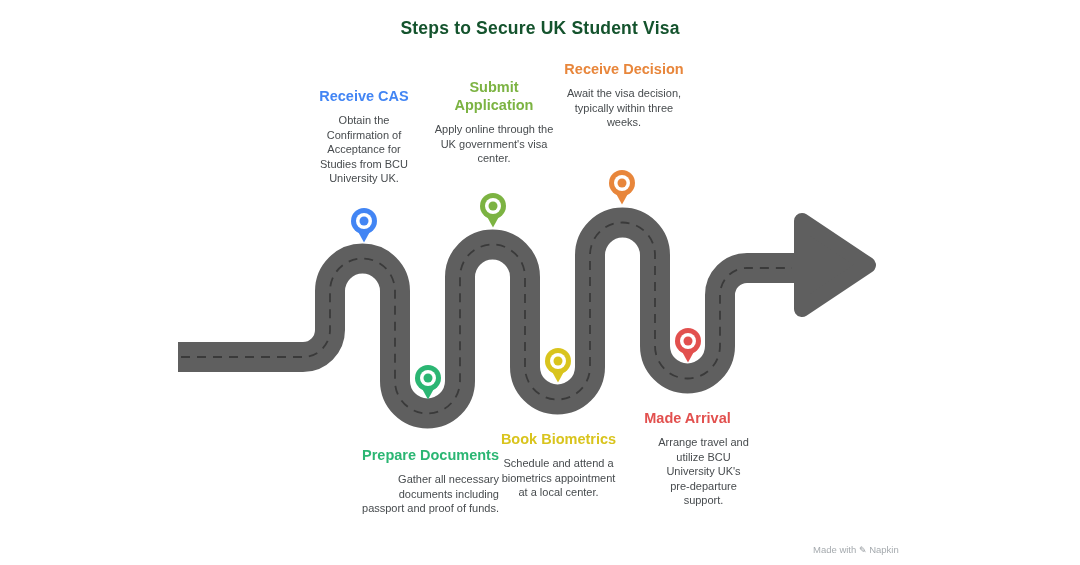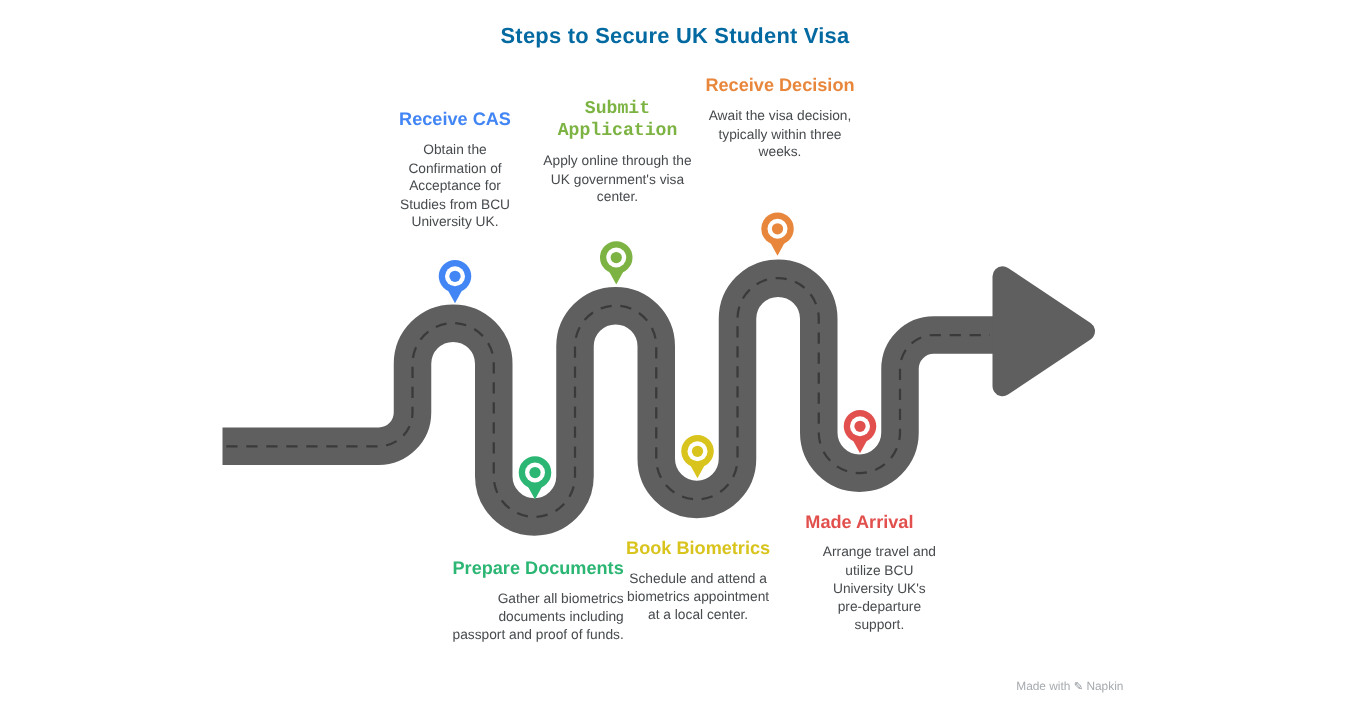--- a/index.html
+++ b/index.html
@@ -2,21 +2,21 @@
 <html><head>
 <meta charset="utf-8">
 <style>
   html,body{margin:0;padding:0;background:#ffffff;}
   .canvas{
     position:relative;width:1080px;height:565px;background:#ffffff;
     overflow:hidden;font-family:"Liberation Sans",sans-serif;
   }
   .page-title{
     position:absolute;top:18px;left:0;width:100%;text-align:center;
-    font-size:17.5px;font-weight:bold;color:#0369a1;letter-spacing:.2px;margin:0;
+    font-size:17.5px;font-weight:bold;color:#14532d;letter-spacing:.2px;margin:0;
   }
   .road-svg{position:absolute;top:0;left:0;}
   .stroke-c{stroke:currentColor;fill:none;}
   .fill-c{fill:currentColor;}
   .arrow-c{fill:currentColor;stroke:currentColor;stroke-linejoin:round;}
   .step{position:absolute;text-align:center;}
   .step-title{font-size:14.5px;font-weight:bold;line-height:1.25;margin:0 0 8px 0;}
   .step-desc{font-size:11px;line-height:1.32;color:#474b4e;margin:0 auto;}
   .s0{left:299px;top:87px;width:130px;}
   .s0 .step-desc{max-width:112px;}
@@ -108,25 +108,25 @@
     </g>
   </svg>
 
   <div class="step s0">
     <div class="step-title" style="color: rgb(66, 133, 244);">Receive CAS</div>
     <div class="step-desc">Obtain the Confirmation of Acceptance for Studies from BCU University UK.</div>
   </div>
 
   <div class="step s1">
     <div class="step-title" style="color: rgb(43, 182, 115);">Prepare Documents</div>
-    <div class="step-desc">Gather all biometrics documents including passport and proof of funds.</div>
+    <div class="step-desc">Gather all necessary documents including passport and proof of funds.</div>
   </div>
 
   <div class="step s2">
-    <div class="step-title" style="color: rgb(124, 179, 66); font-family: Liberation Mono, monospace;">Submit Application</div>
+    <div class="step-title" style="color: rgb(124, 179, 66);">Submit Application</div>
     <div class="step-desc">Apply online through the UK government's visa center.</div>
   </div>
 
   <div class="step s4">
     <div class="step-title" style="color: rgb(232, 134, 59);">Receive Decision</div>
     <div class="step-desc">Await the visa decision, typically within three weeks.</div>
   </div>
 
   <div class="step s3">
     <div class="step-title" style="color: rgb(217, 196, 29);">Book Biometrics</div>

